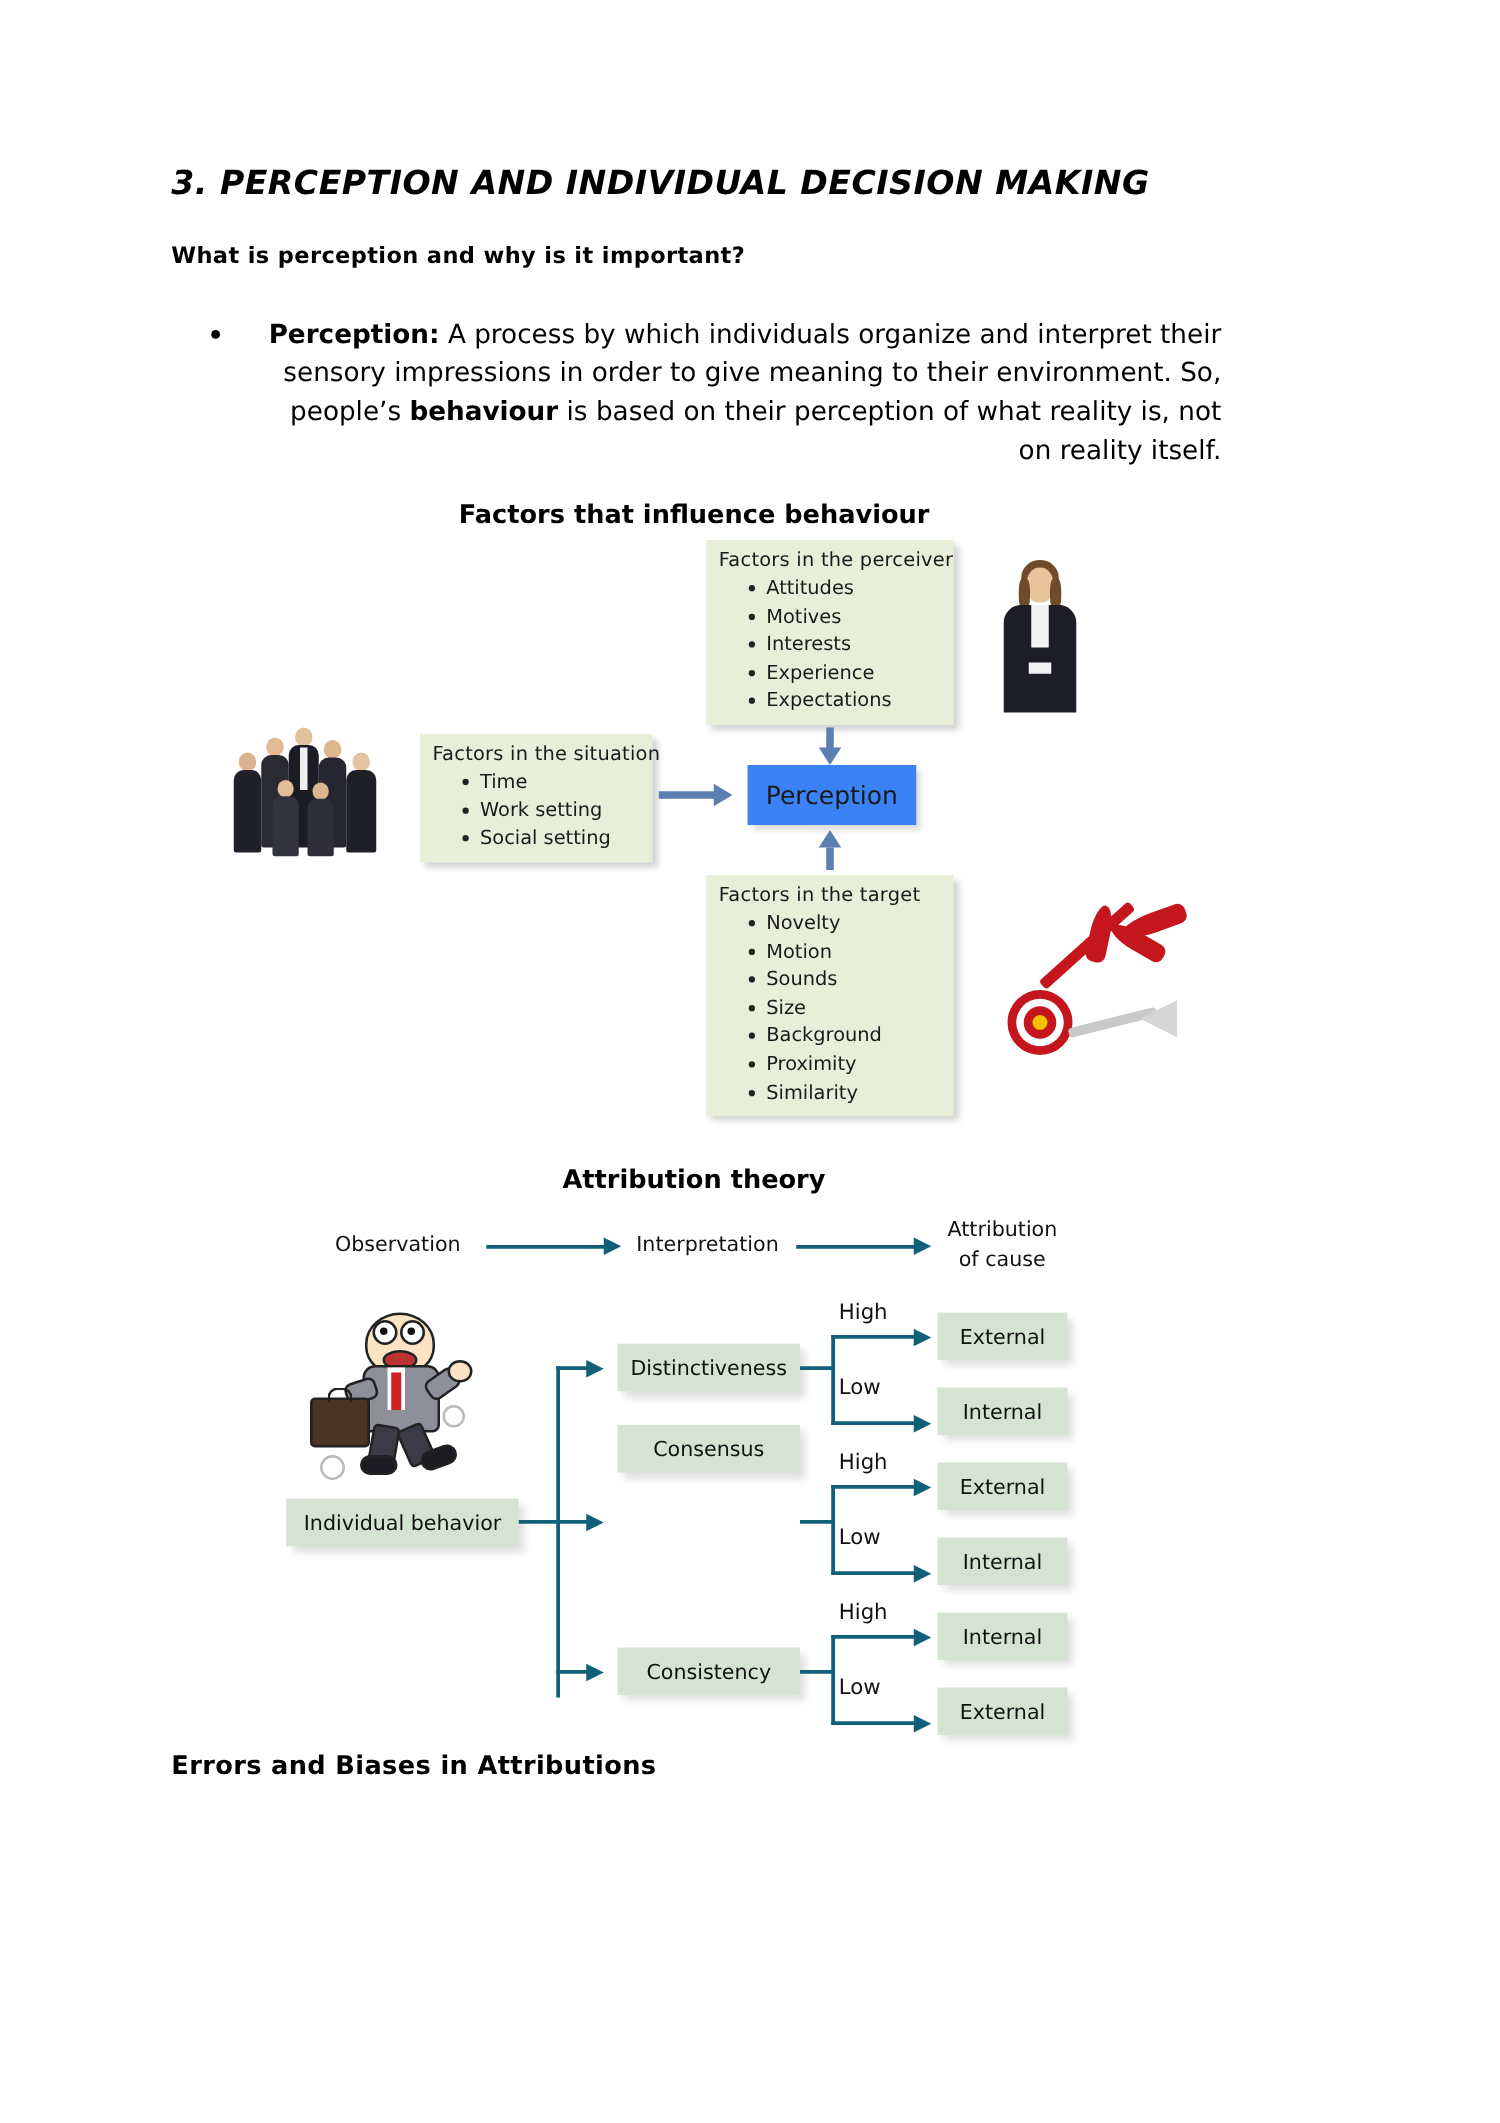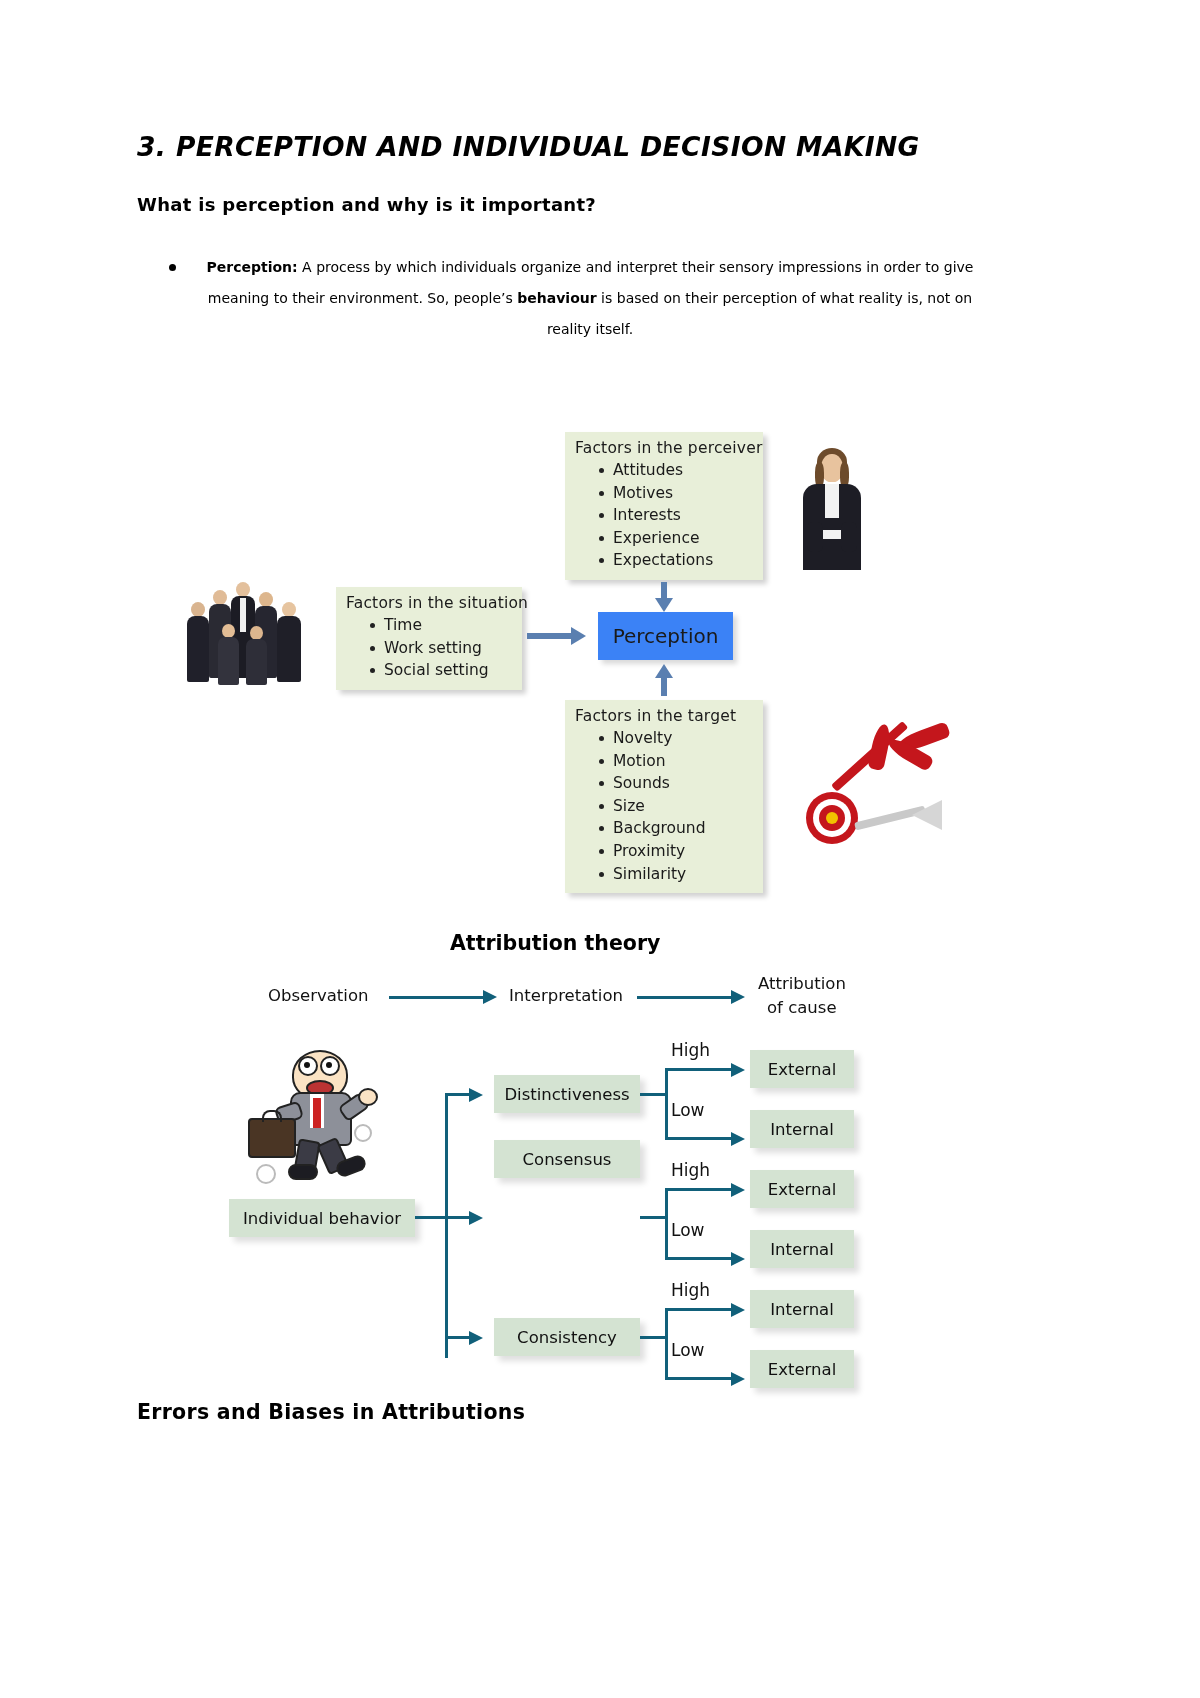--- a/index.html
+++ b/index.html
@@ -28,22 +28,22 @@
   }
   .bullet-row{
     position:absolute;left:137px;top:252px;width:840px;
   }
   .bullet-dot{
     position:absolute;left:32px;top:12px;width:7px;height:7px;
     background:#000;border-radius:50%;
   }
   .bullet-text{
     margin-left:66px;
-    font-size:14px;line-height:31px;
-    text-align:center;
+    font-size:21px;line-height:31px;
+    text-align:right;
   }
   .bullet-text b{font-weight:bold;}
 
   
   .fig1-title{
     position:absolute;left:367px;top:399px;
     font-weight:bold;font-size:20.5px;white-space:nowrap;
   }
   .greenbox{
     position:absolute;
@@ -126,20 +126,21 @@
   <div class="doc-title">3. PERCEPTION AND INDIVIDUAL DECISION MAKING</div>
   <div class="doc-subtitle">What is perception and why is it important?</div>
 
   <div class="bullet-row">
     <span class="bullet-dot"></span>
     <div class="bullet-text">
       <b>Perception:</b><span> A process by which individuals organize and interpret their sensory impressions in order to give meaning to their environment. So, people’s </span><b>behaviour</b><span> is based on their perception of what reality is, not on reality itself.</span>
     </div>
   </div>
 
+  <div class="fig1-title">Factors that influence behaviour</div>
 
   <div class="photo" style="left:793px;top:448px;width:78px;height:122px;">
     <div class="bw-hair" style="left:24px;top:0px;width:30px;height:28px;border-radius:50% 50% 30% 30%;"></div>
     <div class="bw-head" style="left:28px;top:6px;width:22px;height:28px;"></div>
     <div class="bw-hair" style="left:22px;top:14px;width:9px;height:26px;border-radius:40%;"></div>
     <div class="bw-hair" style="left:47px;top:14px;width:9px;height:26px;border-radius:40%;"></div>
     <div class="bw-suit" style="left:10px;top:36px;width:58px;height:86px;border-radius:14px 14px 0 0;"></div>
     <div class="bw-shirt" style="left:32px;top:36px;width:14px;height:40px;"></div>
     <div class="bw-suit" style="left:30px;top:70px;width:20px;height:10px;"></div>
     <div class="bw-shirt" style="left:16px;top:82px;width:46px;height:9px;border-radius:4px;"></div>

